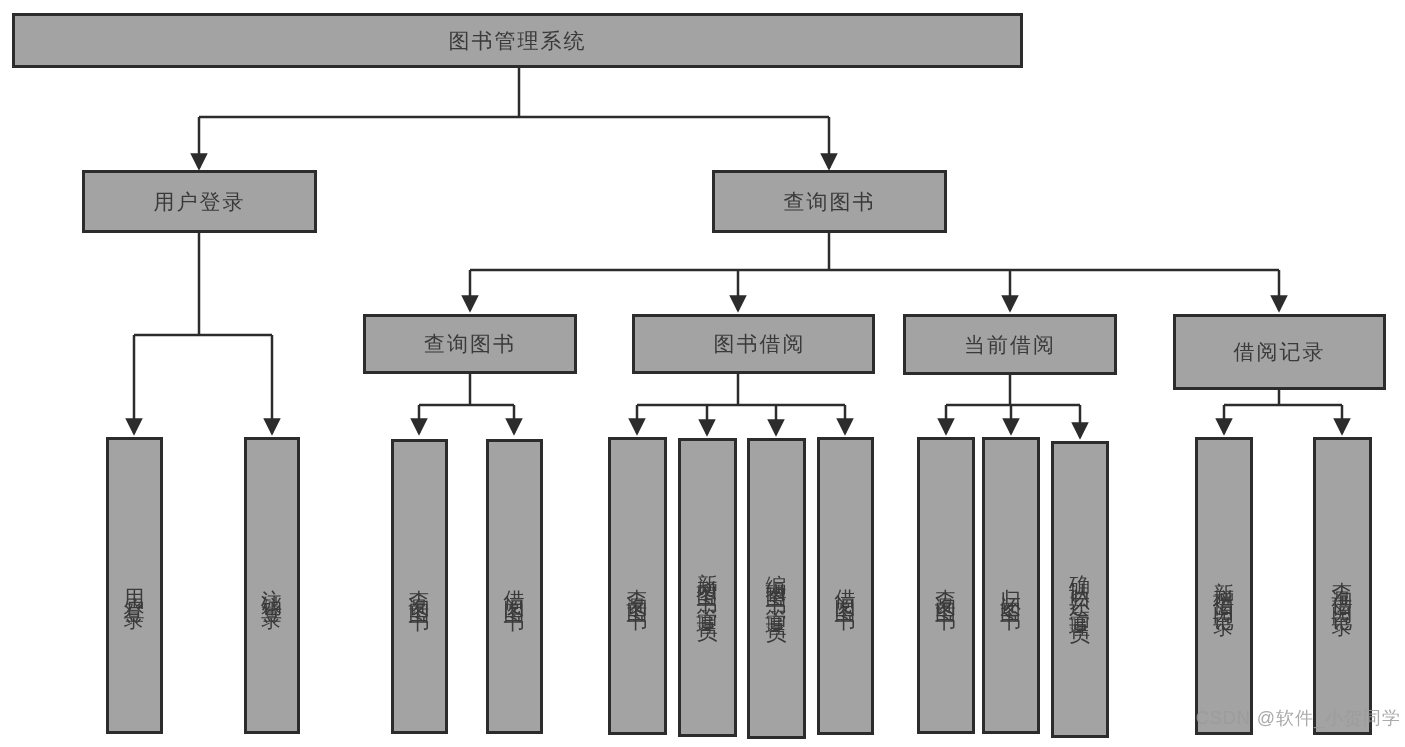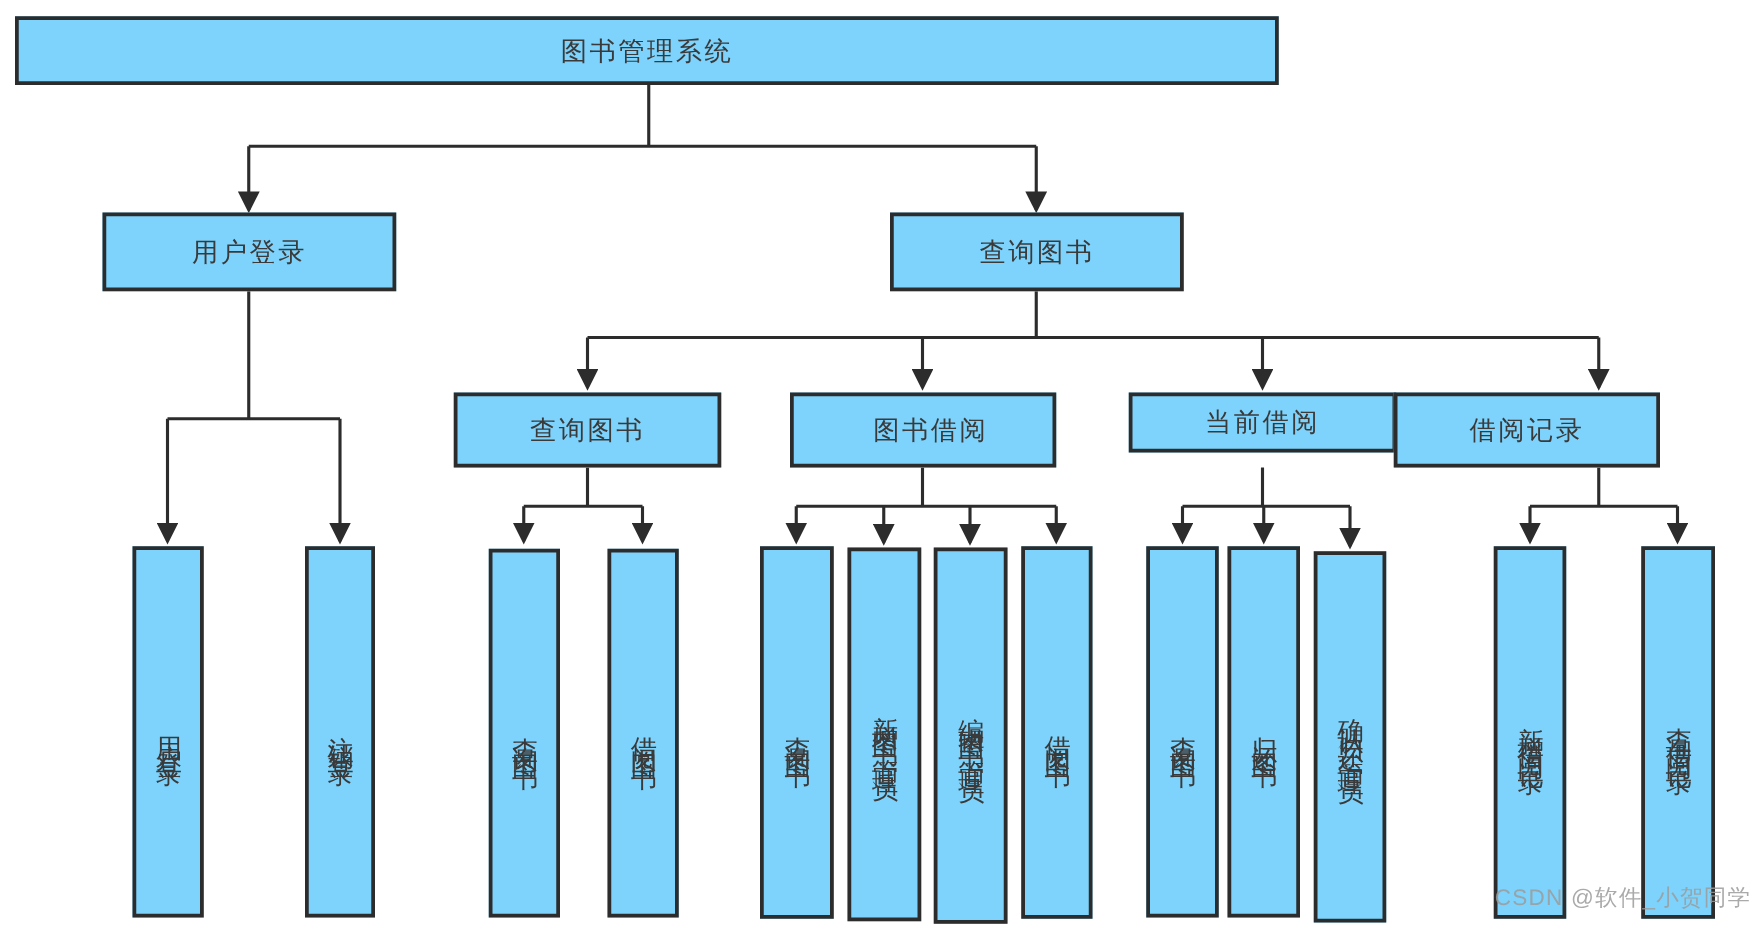--- a/index.html
+++ b/index.html
@@ -4,37 +4,37 @@
 <style>
   html,body{margin:0;padding:0;}
   body{
     width:1405px;height:747px;position:relative;overflow:hidden;
     background:#ffffff;
     font-family:"Liberation Sans","DejaVu Sans",sans-serif;
   }
   #connector-layer{position:absolute;left:0;top:0;z-index:1;}
   .node{
     position:absolute;box-sizing:border-box;z-index:2;
-    border:3px solid #2c2c2c;background:#7dd3fc;
+    border:3px solid #2c2c2c;background:#a3a3a3;
     display:flex;align-items:center;justify-content:center;
     color:#3a3a3a;
   }
   .hnode{font-size:21px;letter-spacing:2px;}
   .leaf{
     writing-mode:vertical-rl;text-orientation:mixed;
     font-size:21px;letter-spacing:7px;line-height:1;
   }
   
   .n-root{left:12px;top:13px;width:1011px;height:55px;}
   .n-l2-0{left:82px;top:170px;width:235px;height:63px;}
   .n-l2-1{left:712px;top:170px;width:235px;height:63px;}
   .n-l3-0{left:363px;top:314px;width:214px;height:60px;}
-  .n-l3-1{left:632px;top:314px;width:213px;height:60px;padding-left:12px;}
-  .n-l3-2{left:903px;top:314px;width:214px;height:48px;}
-  .n-l3-3{left:1115px;top:314px;width:213px;height:60px;}
+  .n-l3-1{left:632px;top:314px;width:243px;height:60px;padding-left:12px;}
+  .n-l3-2{left:903px;top:314px;width:214px;height:61px;}
+  .n-l3-3{left:1173px;top:314px;width:213px;height:76px;}
   .n-ul-0{left:106px;top:437px;width:57px;height:297px;}
   .n-ul-1{left:244px;top:437px;width:56px;height:297px;}
   .n-nb-0{left:391px;top:439px;width:57px;height:295px;}
   .n-nb-1{left:486px;top:439px;width:57px;height:295px;}
   .n-bb-0{left:608px;top:437px;width:59px;height:298px;}
   .n-bb-1{left:678px;top:438px;width:59px;height:299px;}
   .n-bb-2{left:747px;top:438px;width:59px;height:301px;}
   .n-bb-3{left:817px;top:437px;width:57px;height:298px;}
   .n-cb-0{left:917px;top:437px;width:58px;height:297px;}
   .n-cb-1{left:982px;top:437px;width:58px;height:297px;}

